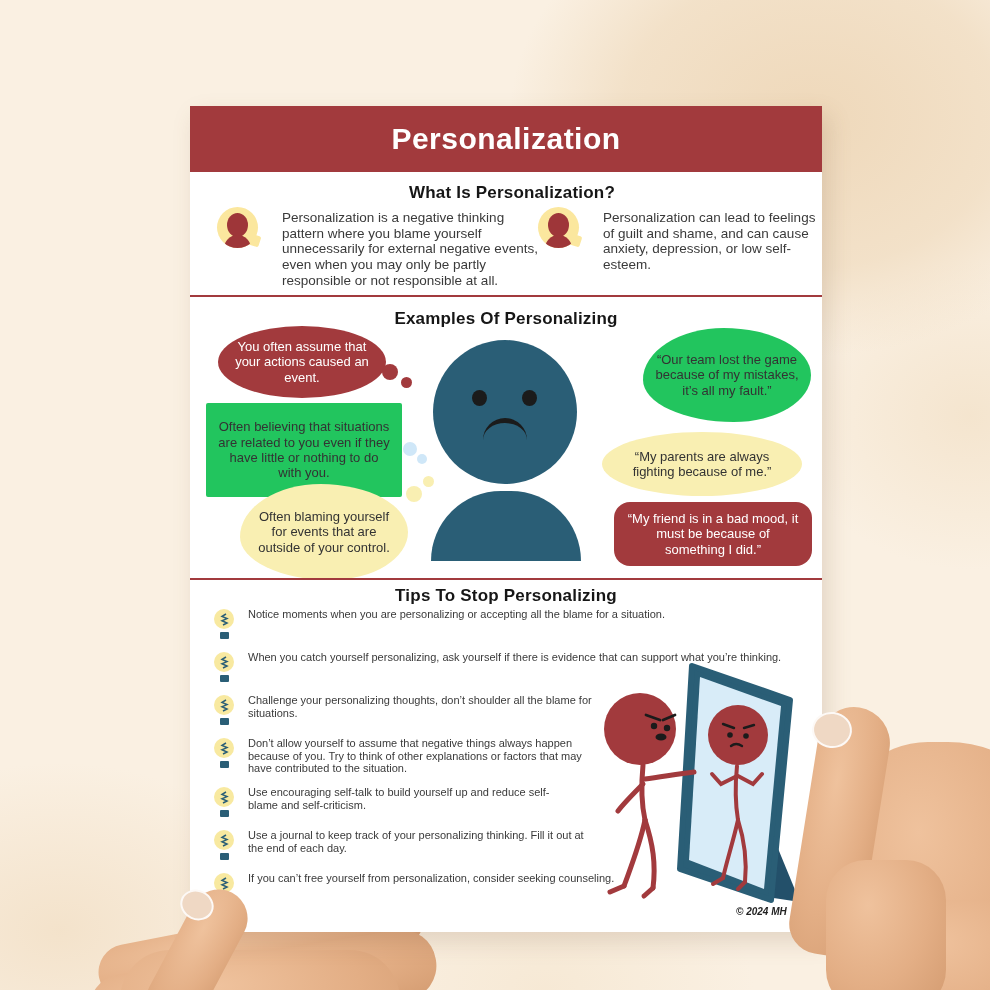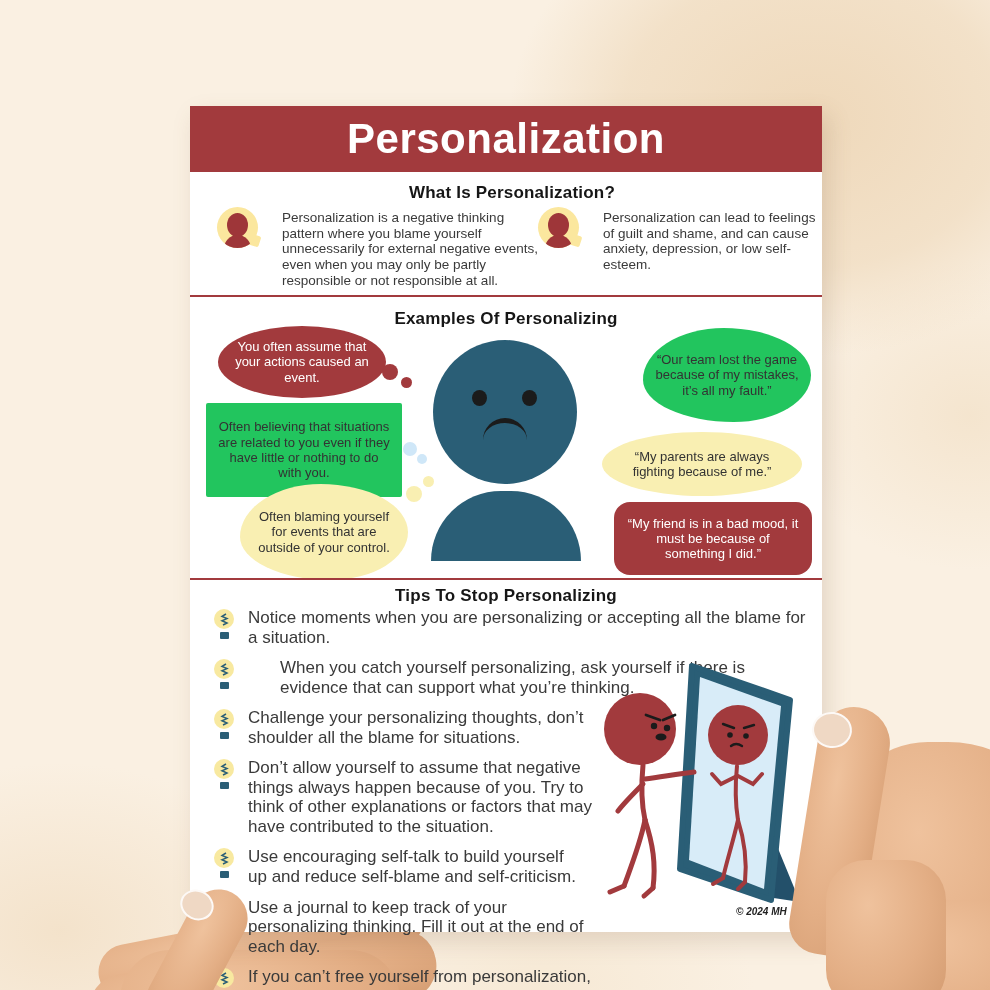--- a/index.html
+++ b/index.html
@@ -14,21 +14,21 @@
       radial-gradient(ellipse 300px 200px at 55% 100%, rgba(244,228,204,.6) 0%, rgba(244,228,204,0) 70%),
       #FAF0E2;
   }
 
   
   .paper { position:absolute; left:190px; top:106px; width:632px; height:826px;
     background:#ffffff; z-index:2; box-shadow:6px 10px 22px rgba(120,90,60,.18); }
 
   .banner { position:absolute; left:0; top:0; width:632px; height:66px; background:#A23A3D;
     display:flex; align-items:center; justify-content:center; }
-  .banner h1 { color:#fff; font-size:42px; font-weight:bold; letter-spacing:.5px; }
+  .banner h1 { color:#fff; font-size:30px; font-weight:bold; letter-spacing:.5px; }
 
   .sec-heading { position:absolute; width:632px; text-align:center; color:#161616;
     font-size:17px; font-weight:bold; letter-spacing:.2px; }
 
   .divider { position:absolute; left:0; width:632px; height:2px; background:#A23A3D; }
 
   .body-text { color:#3A3A3A; font-size:13.5px; line-height:1.16;margin-left:17px; }
 
   
   .person-ic { position:absolute; width:44px; height:42px; }
@@ -59,21 +59,21 @@
   .avatar-eye { position:absolute; width:15px; height:16px; border-radius:50%; background:#1B1B1B; }
   .avatar-mouth { position:absolute; left:50px; top:78px; width:44px; height:22px;
     border-top:5px solid #1B1B1B; border-radius:50% 50% 0 0 / 100% 100% 0 0; }
   .avatar-shoulders { position:absolute; left:241px; top:385px; width:150px; height:70px;
     border-radius:80px 80px 0 0; background:#2A5E76; }
 
   
   .tips-list { position:absolute; left:23px; top:502px; width:600px; }
   .tip-row { display:flex; align-items:flex-start; margin-bottom:11px; }
   .tip-row .bulb-wrap { flex:0 0 35px; padding-top:1px; }
-  .tip-text { color:#3A3A3A; font-size:17px; line-height:1.15; }
+  .tip-text { color:#3A3A3A; font-size:11px; line-height:1.15; }
 
   .copyright { position:absolute; left:546px; top:800px; font-size:10px; font-weight:bold; color:#222;font-style:italic; }
 
   
   .skin { background:radial-gradient(ellipse at 35% 30%, #EFC29D 0%, #E3AE85 55%, #D39B70 100%); }
   .hand-el { position:absolute; }
   .z1 { z-index:1; } .z3 { z-index:3; } .z4 { z-index:4; }
   .nail { position:absolute; background:#EFD8C4; border:2px solid rgba(255,255,255,.85); border-radius:50%; }
 
   svg { display:block; }
@@ -136,21 +136,21 @@
     <div class="dot" style="left:227px; top:348px; width:10px; height:10px; background:#CFE7F8;"></div>
 
     <div class="bubble yellow cloudish" style="left:50px; top:378px; width:168px; height:96px;">Often blaming yourself for events that are outside of your control.</div>
     <div class="dot" style="left:216px; top:380px; width:16px; height:16px; background:#F9EFB2;"></div>
     <div class="dot" style="left:233px; top:370px; width:11px; height:11px; background:#F9EFB2;"></div>
 
     <div class="bubble blue cloudish" style="left:453px; top:222px; width:168px; height:94px;">“Our team lost the game because of my mistakes, it’s all my fault.”</div>
 
     <div class="bubble yellow ellipse" style="left:412px; top:326px; width:200px; height:64px;">“My parents are always fighting because of me.”</div>
 
-    <div class="bubble red rrect" style="left:424px; top:396px; width:198px; height:73px;">“My friend is in a bad mood, it must be because of something I did.”</div>
+    <div class="bubble red rrect" style="left:424px; top:396px; width:198px; height:64px;">“My friend is in a bad mood, it must be because of something I did.”</div>
 
     <div class="divider" style="top:472px;"></div>
 
     <div class="sec-heading" style="top:480px;">Tips To Stop Personalizing</div>
 
     <div class="tips-list">
       <div class="tip-row">
         <div class="bulb-wrap">
           <svg width="24" height="31" viewBox="0 0 24 31">
               <circle cx="11" cy="10" r="10" fill="#F8E9A0"></circle>
@@ -161,21 +161,21 @@
         <div class="tip-text" style="max-width:560px;">Notice moments when you are personalizing or accepting all the blame for a situation.</div>
       </div>
       <div class="tip-row">
         <div class="bulb-wrap">
           <svg width="24" height="31" viewBox="0 0 24 31">
               <circle cx="11" cy="10" r="10" fill="#F8E9A0"></circle>
               <path d="M13 5 l-4 2.4 l5 2.2 l-5 2.2 l5 2.2 l-4 2" stroke="#2A5E76" fill="none" stroke-width="1.5"></path>
               <rect x="7" y="23" width="9" height="7" rx="1" fill="#2A5E76"></rect>
             </svg>
         </div>
-        <div class="tip-text" style="max-width:555px;margin-left:32px;">When you catch yourself personalizing, ask yourself if there is evidence that can support what you’re thinking.</div>
+        <div class="tip-text" style="max-width:555px;">When you catch yourself personalizing, ask yourself if there is evidence that can support what you’re thinking.</div>
       </div>
       <div class="tip-row">
         <div class="bulb-wrap">
           <svg width="24" height="31" viewBox="0 0 24 31">
               <circle cx="11" cy="10" r="10" fill="#F8E9A0"></circle>
               <path d="M13 5 l-4 2.4 l5 2.2 l-5 2.2 l5 2.2 l-4 2" stroke="#2A5E76" fill="none" stroke-width="1.5"></path>
               <rect x="7" y="23" width="9" height="7" rx="1" fill="#2A5E76"></rect>
             </svg>
         </div>
         <div class="tip-text" style="max-width:352px;">Challenge your personalizing thoughts, don’t shoulder all the blame for situations.</div>

